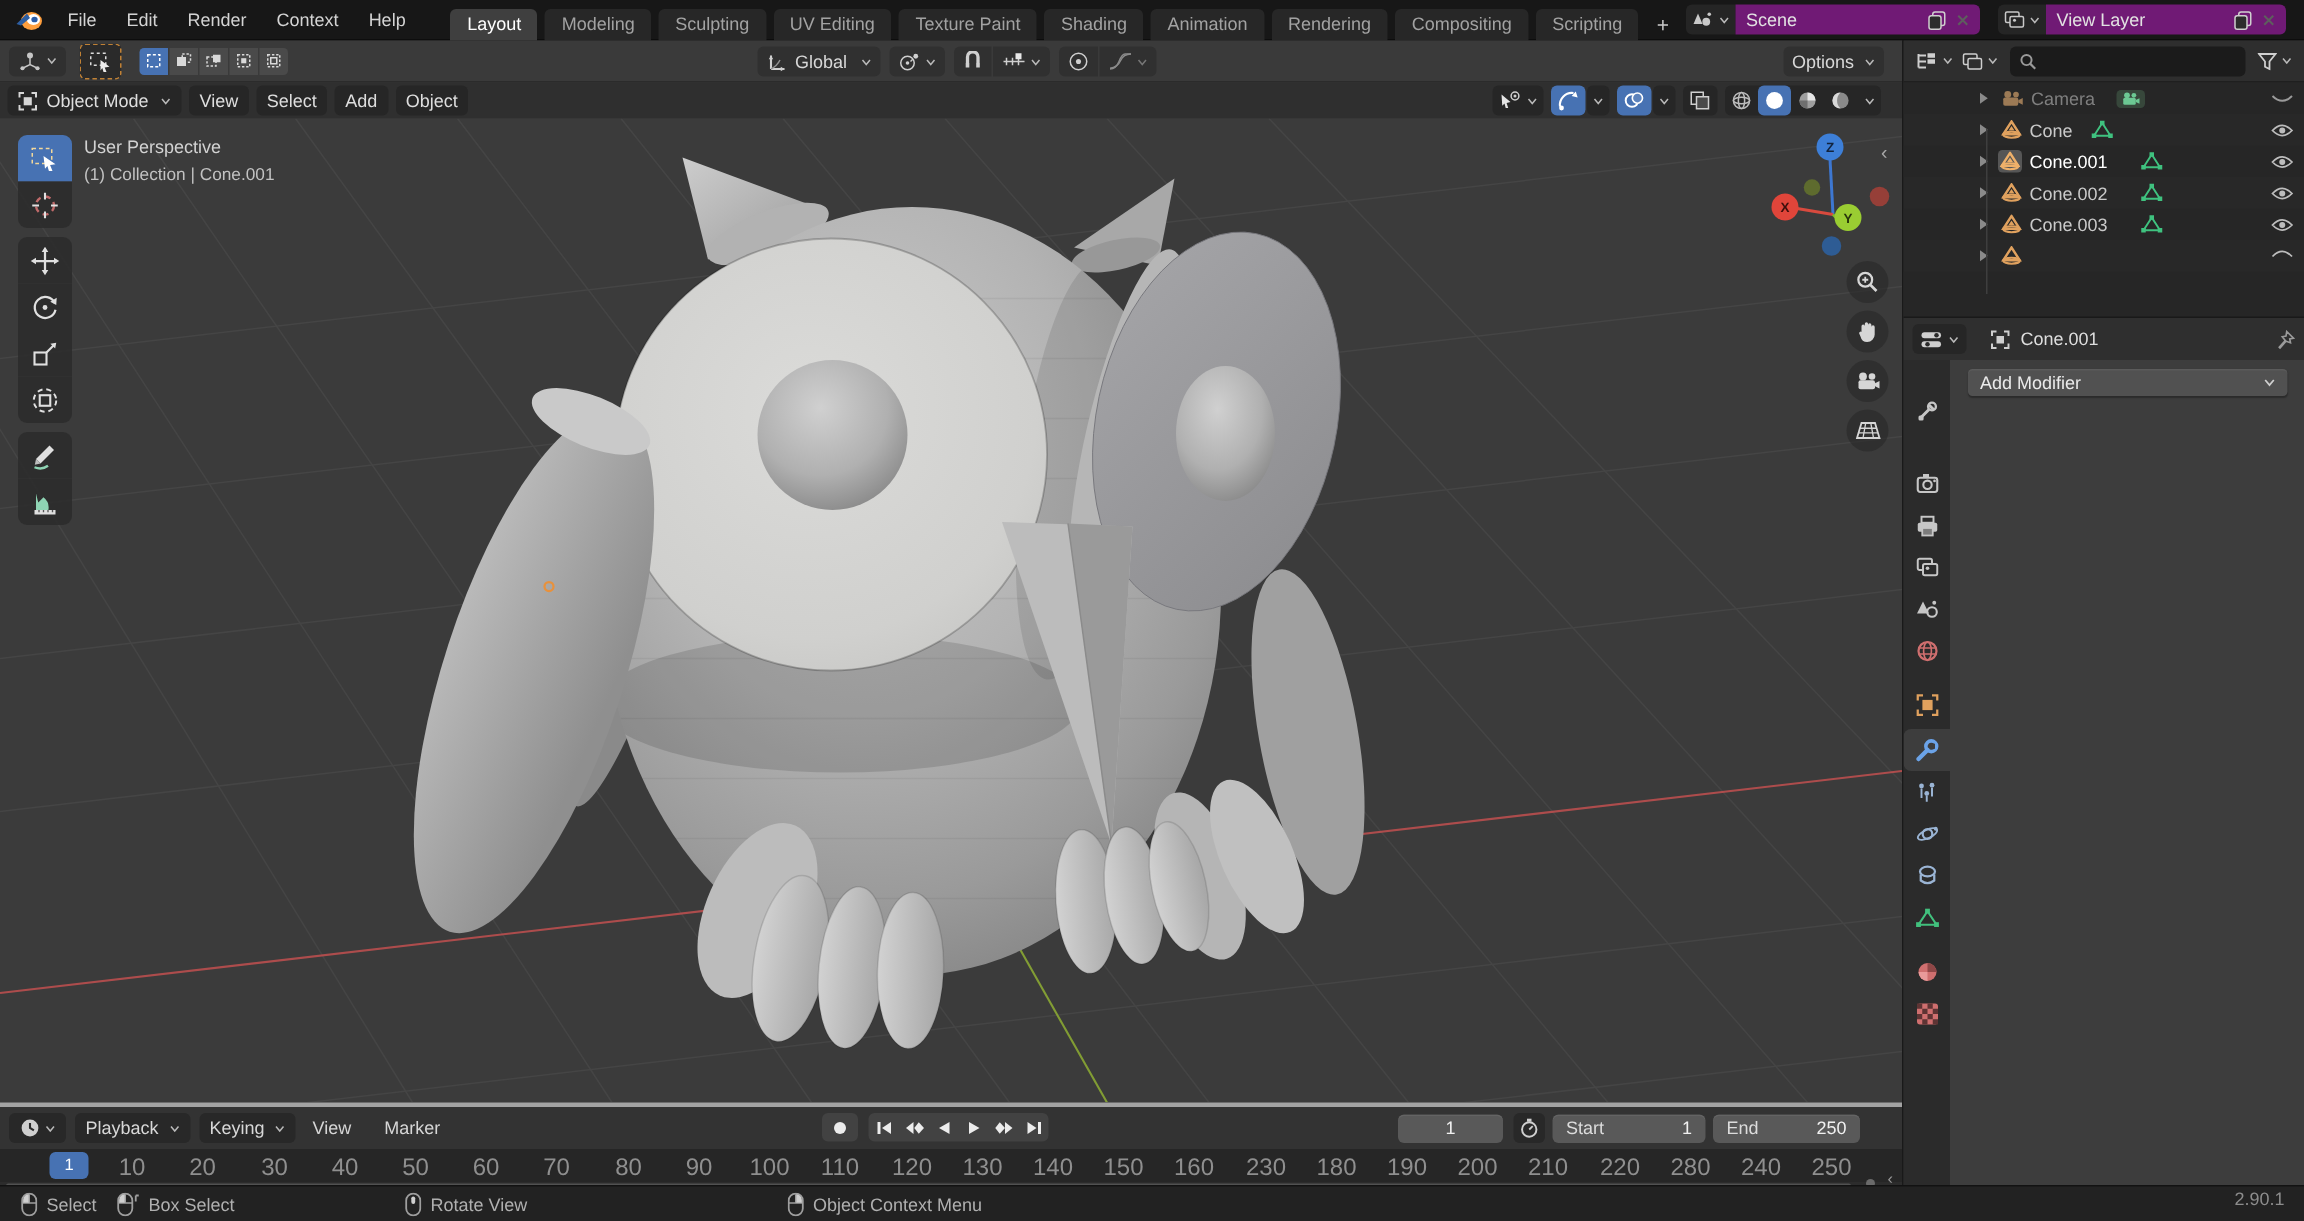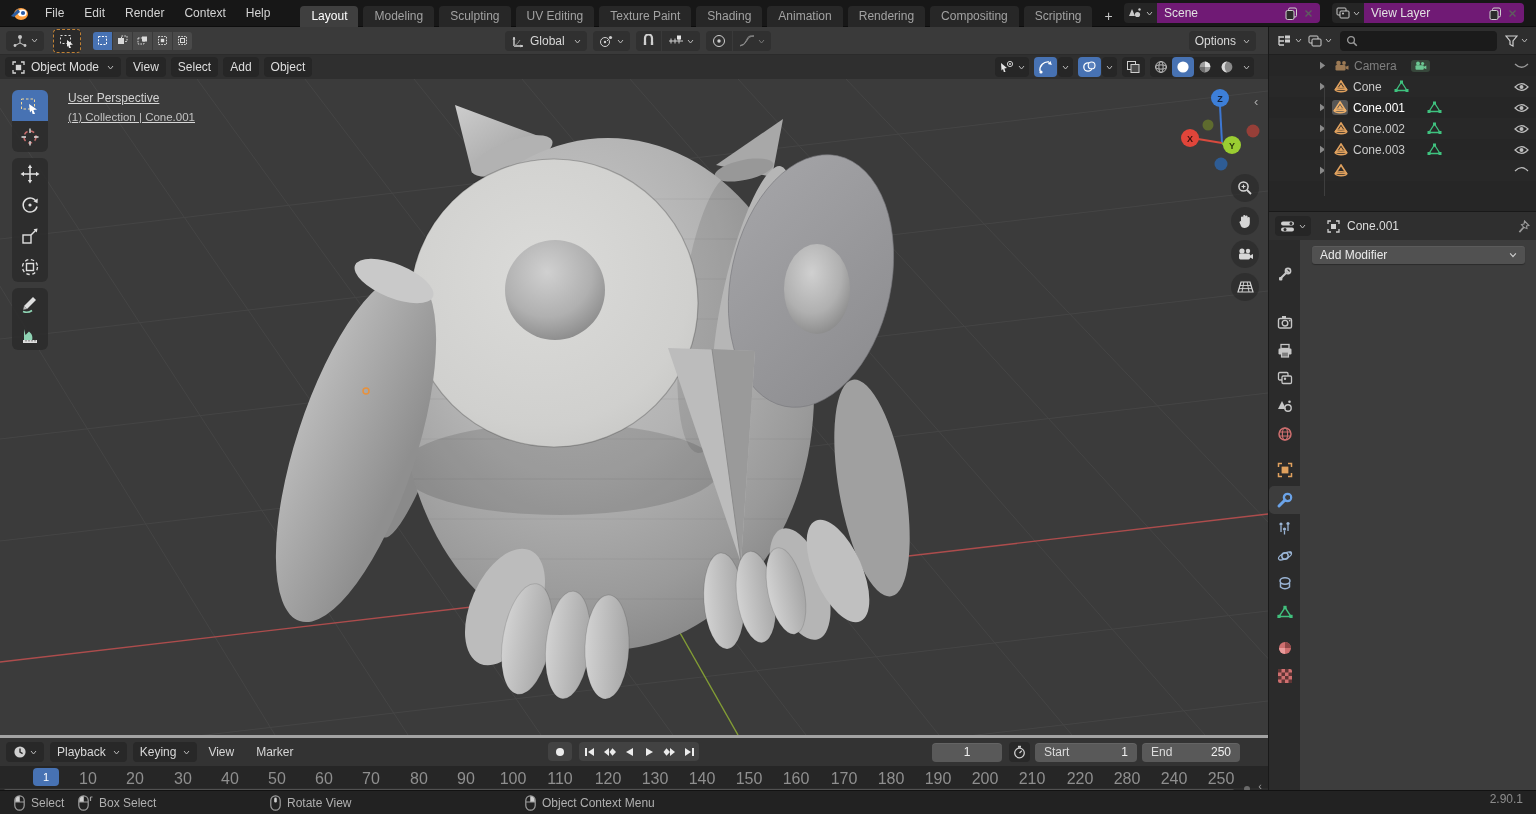--- a/index.html
+++ b/index.html
@@ -36,21 +36,21 @@
   #vpheader{position:absolute;left:0;top:55px;width:1268px;height:24px;background:#2f2f2f;
             display:flex;align-items:center;}
   .vh-chip{background:#262626;border-radius:4px;display:flex;align-items:center;height:20px;padding:0 7px;margin-left:5px;color:#dedede;}
   .icon-chip{background:#262626;border-radius:4px;display:flex;align-items:center;height:20px;padding:0 4px;}
   .icon-chip.blue{background:#4772b3;}
   .shade-group{display:flex;align-items:center;background:#262626;border-radius:4px;height:20px;}
   .shade-btn{width:22px;height:20px;display:flex;align-items:center;justify-content:center;}
   .shade-btn.active{background:#4772b3;border-radius:4px;}
   
   #viewport{position:absolute;left:0;top:79px;width:1268px;height:656px;background:#3b3b3b;overflow:hidden;}
-  #vp-overlay-text{position:absolute;left:68px;top:10px;line-height:19px;text-decoration:underline;}
+  #vp-overlay-text{position:absolute;left:56px;top:10px;line-height:19px;}
   #vp-title{color:#d2d2d2;font-size:12px;}
   #vp-sub{color:#c2c2c2;font-size:11.5px;}
   #lefttools{position:absolute;left:12px;top:11px;display:flex;flex-direction:column;}
   .lt-btn{width:36px;height:31px;background:#2c2c2ce6;display:flex;align-items:center;justify-content:center;}
   .lt-btn.active{background:#4772b3;}
   .lt-group{border-radius:6px;overflow:hidden;margin-bottom:6px;display:flex;flex-direction:column;}
   .nav-btn{width:28px;height:28px;border-radius:14px;background:rgba(41,41,41,.62);
            display:flex;align-items:center;justify-content:center;margin-bottom:5px;}
   
   #outliner{position:absolute;left:1269px;top:27px;width:267px;height:185px;background:#262626;overflow:hidden;}
@@ -1055,21 +1055,21 @@
       <span class="rnum" style="left:371px">70</span>
       <span class="rnum" style="left:419px">80</span>
       <span class="rnum" style="left:466px">90</span>
       <span class="rnum" style="left:513px">100</span>
       <span class="rnum" style="left:560px">110</span>
       <span class="rnum" style="left:608px">120</span>
       <span class="rnum" style="left:655px">130</span>
       <span class="rnum" style="left:702px">140</span>
       <span class="rnum" style="left:749px">150</span>
       <span class="rnum" style="left:796px">160</span>
-      <span class="rnum" style="left:844px">170</span>
+      <span class="rnum" style="left:844px">230</span>
       <span class="rnum" style="left:891px">180</span>
       <span class="rnum" style="left:938px">190</span>
       <span class="rnum" style="left:985px">200</span>
       <span class="rnum" style="left:1032px">210</span>
       <span class="rnum" style="left:1080px">220</span>
       <span class="rnum" style="left:1127px">280</span>
       <span class="rnum" style="left:1174px">240</span>
       <span class="rnum" style="left:1221px">250</span>
     </div>
     <div id="tl-scroll">

